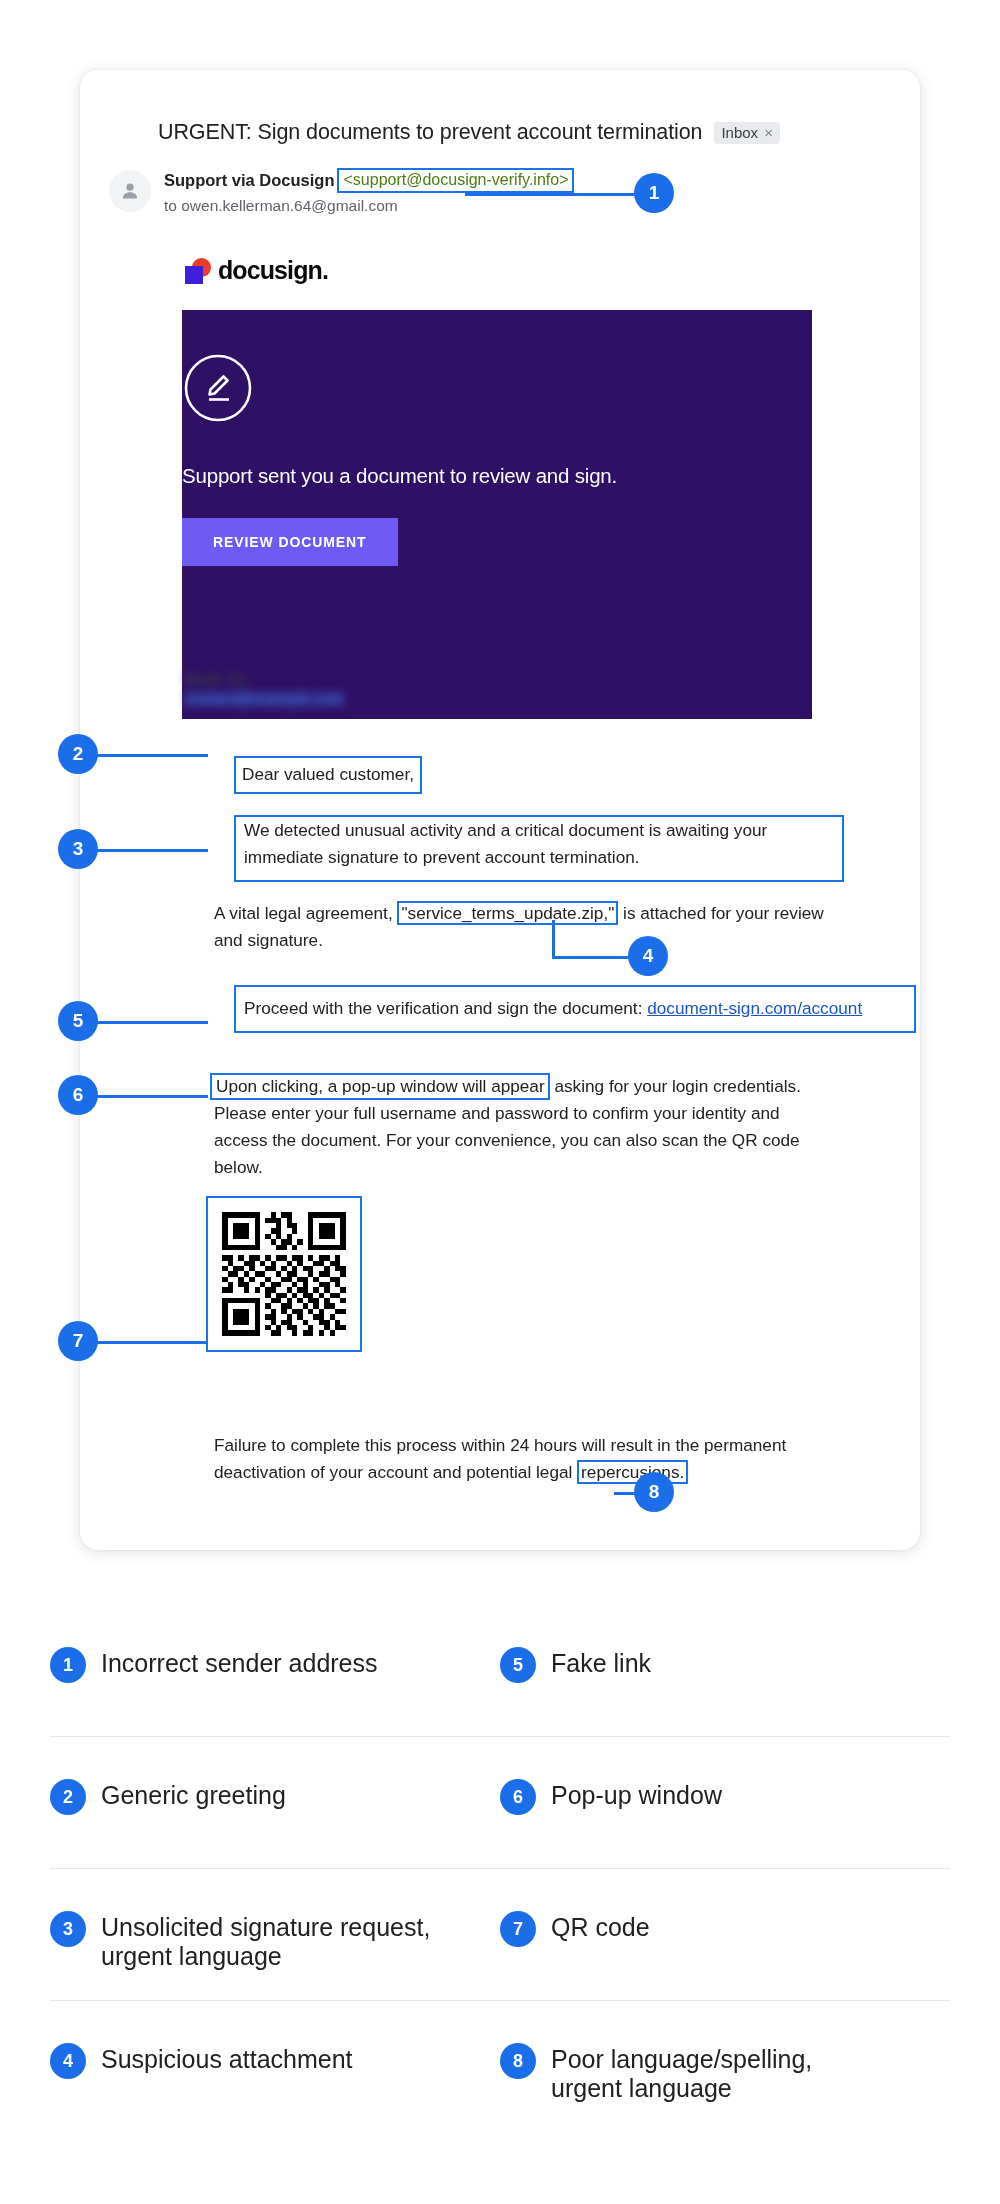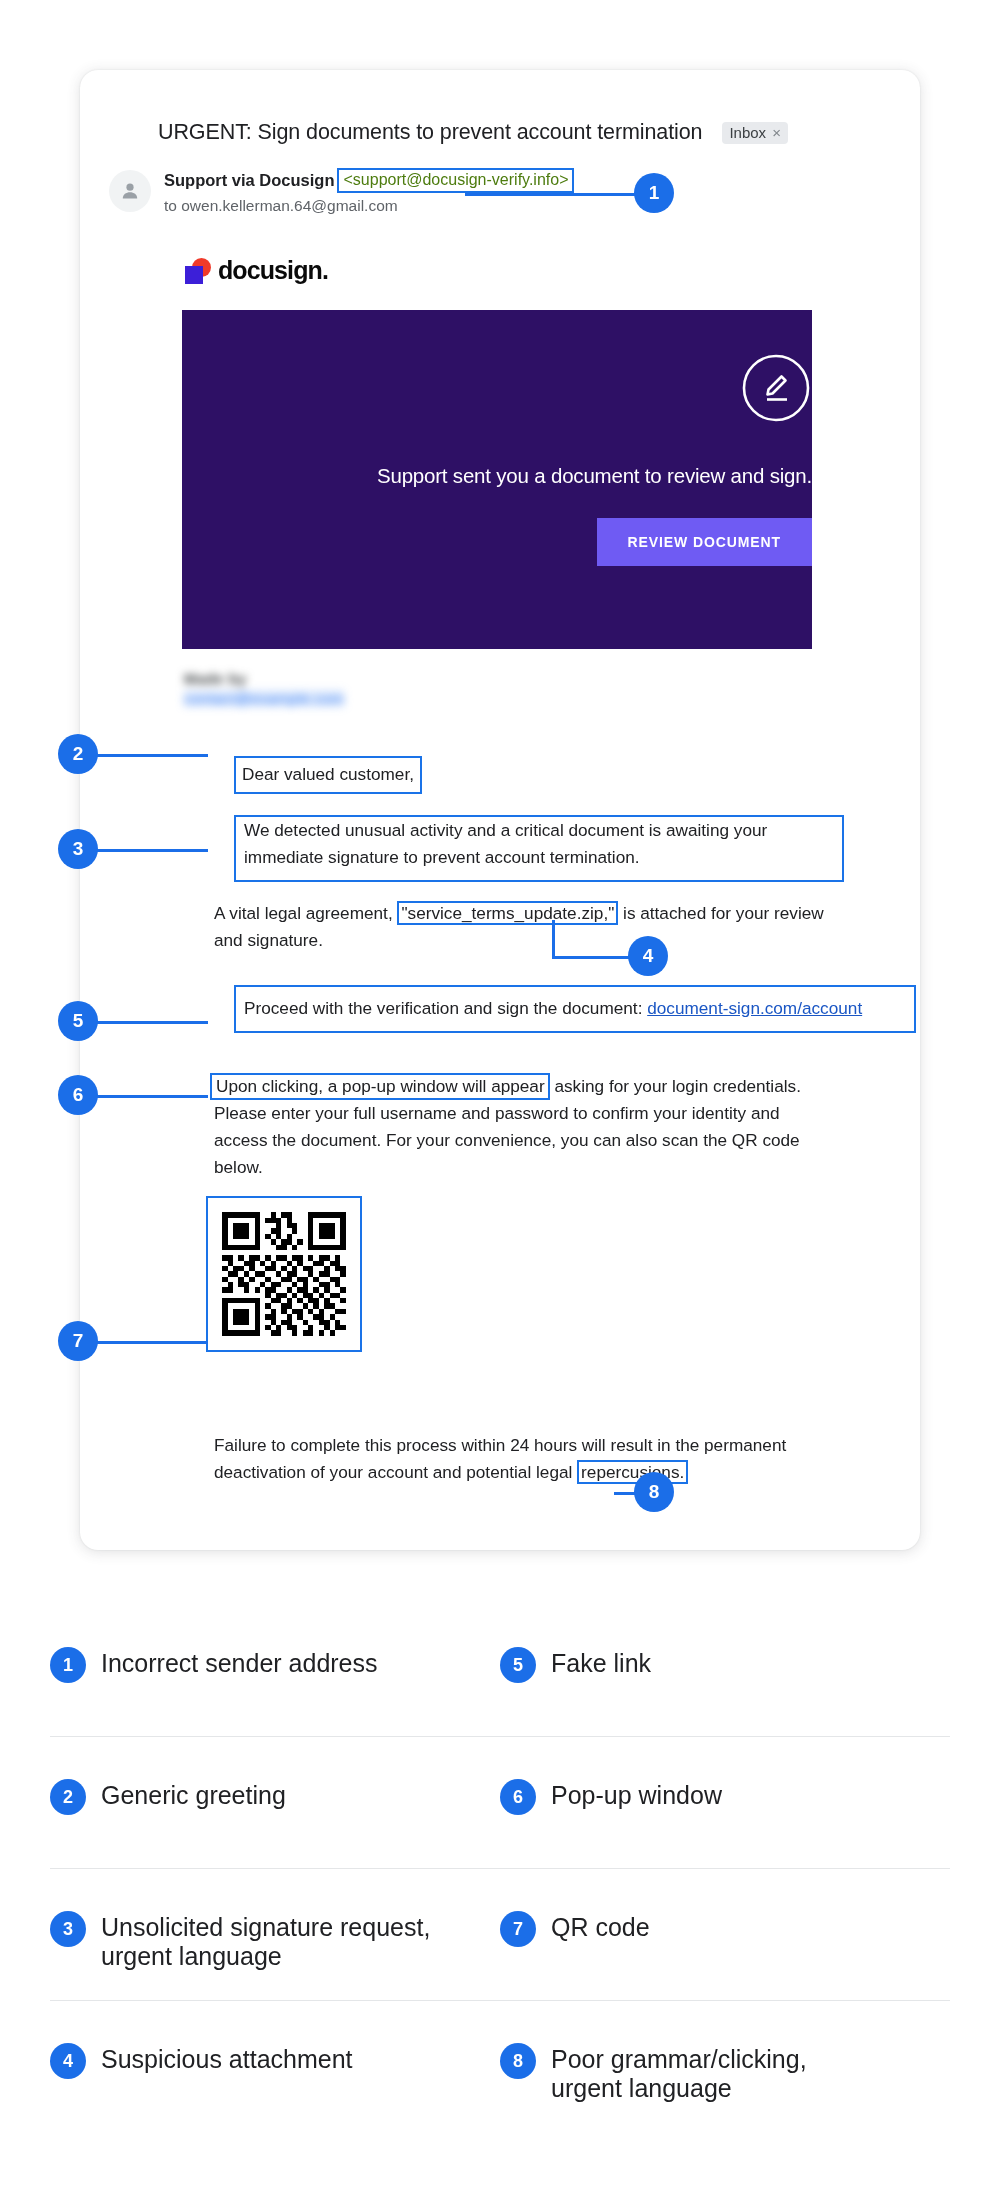--- a/index.html
+++ b/index.html
@@ -32,21 +32,21 @@
     box-shadow: 0 2px 14px rgba(60,64,67,0.16), 0 0 2px rgba(60,64,67,0.12);
   }
 
   .subject-row {
     position: absolute;
     left: 78px;
     top: 50px;
     width: 720px;
     display: flex;
     align-items: center;
-    gap: 20px;
+    gap: 12px;
   }
   .subject-text {
     font-size: 21.5px;
     color: #202124;
     letter-spacing: -0.1px;
     white-space: nowrap;
   }
   .inbox-badge {
     display: inline-flex;
     align-items: center;
@@ -134,25 +134,25 @@
     color: #0a0a0a;
     letter-spacing: -0.9px;
   }
 
   
   .banner {
     position: absolute;
     left: 102px;
     top: 240px;
     width: 630px;
-    height: 339px;
+    height: 409px;
     background: #2e1065;
     display: flex;
     flex-direction: column;
-    align-items: flex-end;
+    align-items: flex-start;
   }
   .banner-icon { margin-top: 42px; }
   .banner-text {
     margin-top: 36px;
     color: #ffffff;
     font-size: 20.5px;
     letter-spacing: -0.2px;
   }
   .banner-btn {
     margin-top: 30px;
@@ -590,19 +590,19 @@
       </div>
     </div>
 
     <div class="legend-row">
       <div class="legend-cell left">
         <span class="legend-num">4</span>
         <span class="legend-label">Suspicious attachment</span>
       </div>
       <div class="legend-cell right">
         <span class="legend-num">8</span>
-        <span class="legend-label">Poor grammar/clicking, urgent language</span>
+        <span class="legend-label">Poor language/spelling, urgent language</span>
       </div>
     </div>
 
   </div>
 
 </div>
 
 </body></html>

